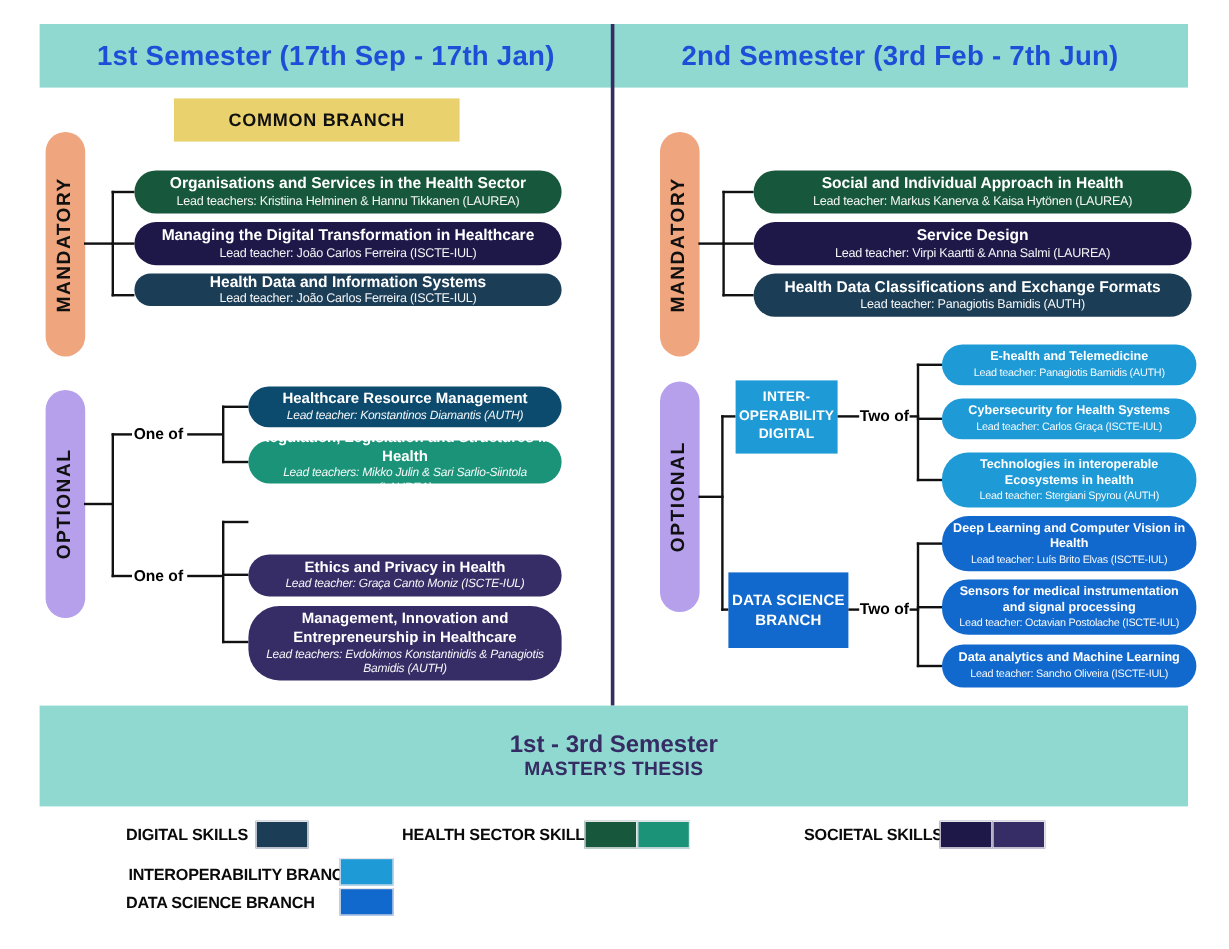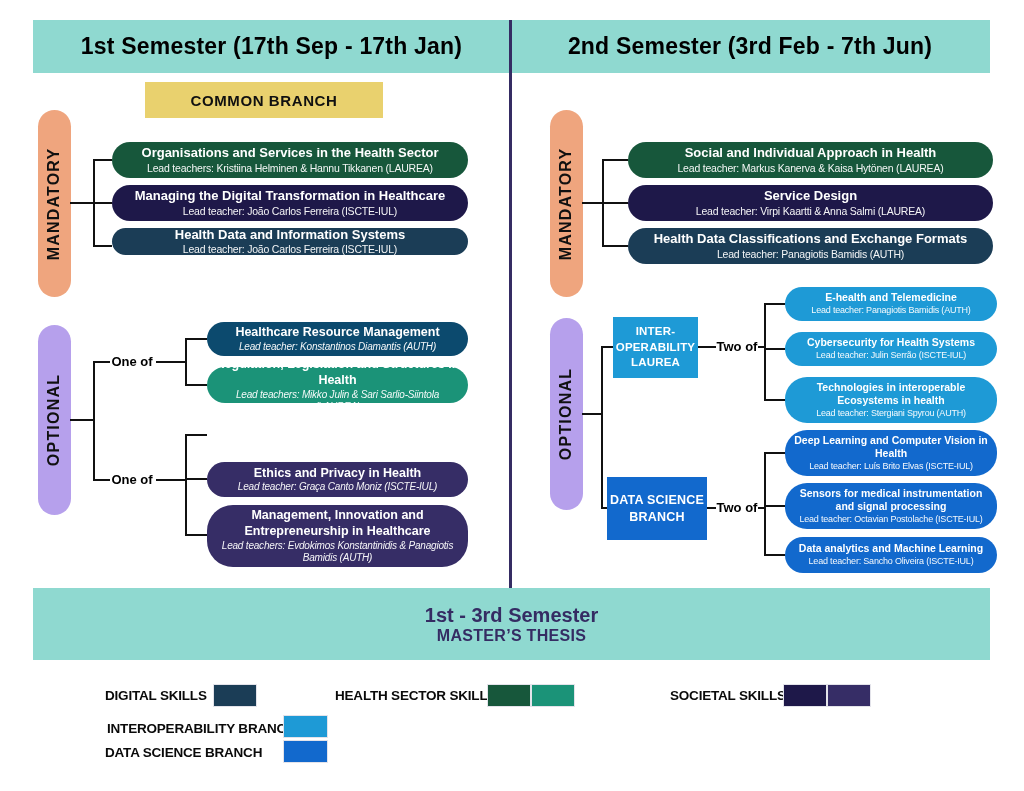--- a/index.html
+++ b/index.html
@@ -37,21 +37,21 @@
   .thesis .t1{font-size:20px;font-weight:800;}
   .thesis .t2{font-size:16px;font-weight:800;letter-spacing:.3px;}
   .lg-label{position:absolute;font-weight:800;font-size:13.5px;color:#0a0a0a;letter-spacing:-.2px;white-space:nowrap;padding-left:32px;}
   .lg-swatch{position:absolute;border:1px solid #e3e3ea;box-sizing:border-box;}
 </style>
 </head>
 <body>
 
 <div class="canvas">
 
-  <div class="banner" style="left: 33px; top: 20px; width: 957px; height: 53px; background: rgb(143, 217, 208); color: #000000;">
+  <div class="banner" style="left: 33px; top: 20px; width: 957px; height: 53px; background: rgb(143, 217, 208); color: #1d4ed8;">
     <div class="hdr-half" style="left:0;width:477px;">1st Semester (17th Sep - 17th Jan)</div>
     <div class="hdr-half" style="left:477px;width:480px;">2nd Semester (3rd Feb - 7th Jun)</div>
   </div>
 
   <div class="abs" style="left: 509px; top: 20px; width: 3px; height: 568px; background: rgb(53, 44, 99);"></div>
 
   <div class="badge" style="left: 145px; top: 82px; width: 238px; height: 36px; background: rgb(233, 209, 110);">
     <span>COMMON BRANCH</span>
   </div>
 
@@ -141,37 +141,37 @@
   <div class="vpill" style="left: 550px; top: 318px; width: 33px; height: 192px; background: rgb(182, 160, 236);">
     <span>OPTIONAL</span>
   </div>
   <div class="ln" style="left:582px;top:413px;width:21px;height:2px;"></div>
   <div class="ln" style="left:601px;top:346px;width:2px;height:163px;"></div>
 
   <div class="ln" style="left:601px;top:346px;width:12px;height:2px;"></div>
   <div class="bbox" style="left: 613px; top: 317px; width: 85px; height: 61px; background: rgb(30, 154, 214);">
     <span>INTER-
 OPERABILITY
-LAUREA</span>
+DIGITAL</span>
   </div>
   <div class="ln" style="left:698px;top:346px;width:18px;height:2px;"></div>
   <div class="clabel" style="left:714px;top:339px;width:46px;">Two of</div>
   <div class="ln" style="left:758px;top:346px;width:8px;height:2px;"></div>
   <div class="ln" style="left:764px;top:303px;width:2px;height:98px;"></div>
   <div class="ln" style="left:764px;top:303px;width:21px;height:2px;"></div>
   <div class="ln" style="left:764px;top:348px;width:21px;height:2px;"></div>
   <div class="ln" style="left:764px;top:399px;width:21px;height:2px;"></div>
 
   <div class="pill cB" style="left: 785px; top: 287px; width: 212px; height: 34px; background: rgb(30, 154, 214);">
     <div class="pt">E-health and Telemedicine</div>
     <div class="ps">Lead teacher: Panagiotis Bamidis (AUTH)</div>
   </div>
   <div class="pill cB" style="left: 785px; top: 332px; width: 212px; height: 34px; background: rgb(30, 154, 214);">
     <div class="pt">Cybersecurity for Health Systems</div>
-    <div class="ps">Lead teacher: Julin Serrão (ISCTE-IUL)</div>
+    <div class="ps">Lead teacher: Carlos Graça (ISCTE-IUL)</div>
   </div>
   <div class="pill cB" style="left: 785px; top: 377px; width: 212px; height: 46px; border-radius: 22px; background: rgb(30, 154, 214);">
     <div class="pt">Technologies in interoperable Ecosystems in health</div>
     <div class="ps">Lead teacher: Stergiani Spyrou (AUTH)</div>
   </div>
 
   <div class="ln" style="left:601px;top:507px;width:6px;height:2px;"></div>
   <div class="bbox" style="left: 607px; top: 477px; width: 100px; height: 63px; font-size: 12.5px; background: rgb(18, 105, 205);">
     <span>DATA SCIENCE
 BRANCH</span>
@@ -190,21 +190,21 @@
   </div>
   <div class="pill cB" style="left: 785px; top: 483px; width: 212px; height: 46px; border-radius: 22px; background: rgb(18, 105, 205);">
     <div class="pt">Sensors for medical instrumentation and signal processing</div>
     <div class="ps">Lead teacher: Octavian Postolache (ISCTE-IUL)</div>
   </div>
   <div class="pill cB" style="left: 785px; top: 537px; width: 212px; height: 36px; background: rgb(18, 105, 205);">
     <div class="pt">Data analytics and Machine Learning</div>
     <div class="ps">Lead teacher: Sancho Oliveira (ISCTE-IUL)</div>
   </div>
 
-  <div class="thesis" style="left: 33px; top: 588px; width: 957px; height: 72px; background: rgb(143, 217, 208); color: rgb(53, 44, 99);">
+  <div class="thesis" style="left: 33px; top: 588px; width: 957px; height: 84px; background: rgb(143, 217, 208); color: rgb(53, 44, 99);">
     <div class="t1">1st - 3rd Semester</div>
     <div class="t2">MASTER’S THESIS</div>
   </div>
 
   <div class="lg-label" style="left:73px;top:688px;">DIGITAL SKILLS</div>
   <div class="lg-swatch" style="left: 213px; top: 684px; width: 44px; height: 23px; background: rgb(27, 61, 86);"></div>
 
   <div class="lg-label" style="left:303px;top:688px;">HEALTH SECTOR SKILLS</div>
   <div class="lg-swatch" style="left: 487px; top: 684px; width: 44px; height: 23px; background: rgb(23, 87, 59);"></div>
   <div class="lg-swatch" style="left: 531px; top: 684px; width: 44px; height: 23px; background: rgb(27, 147, 120);"></div>

